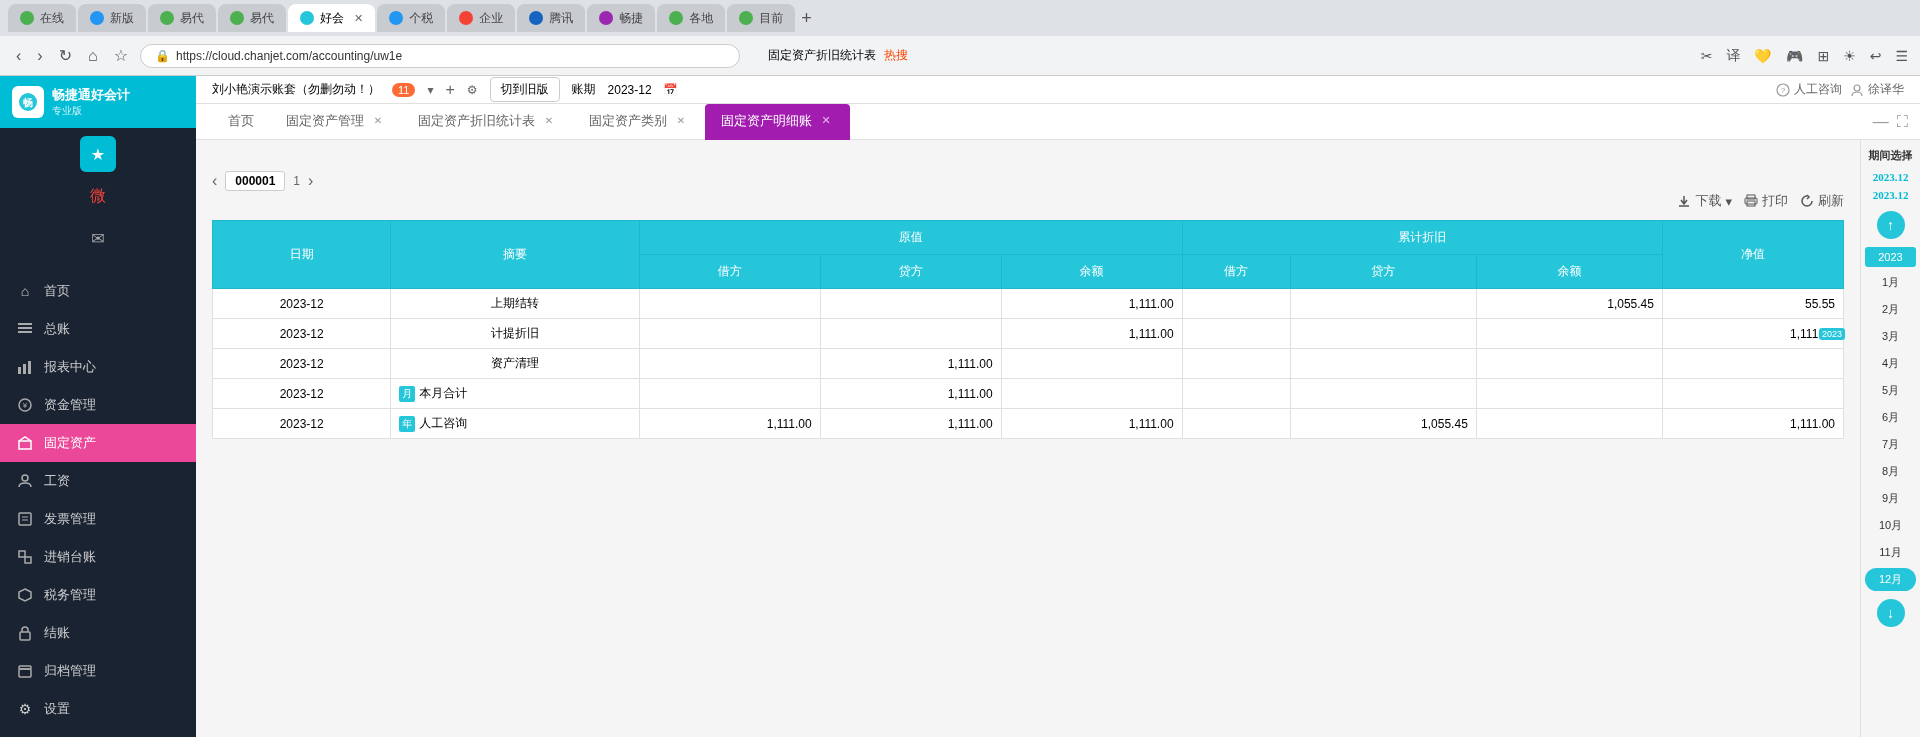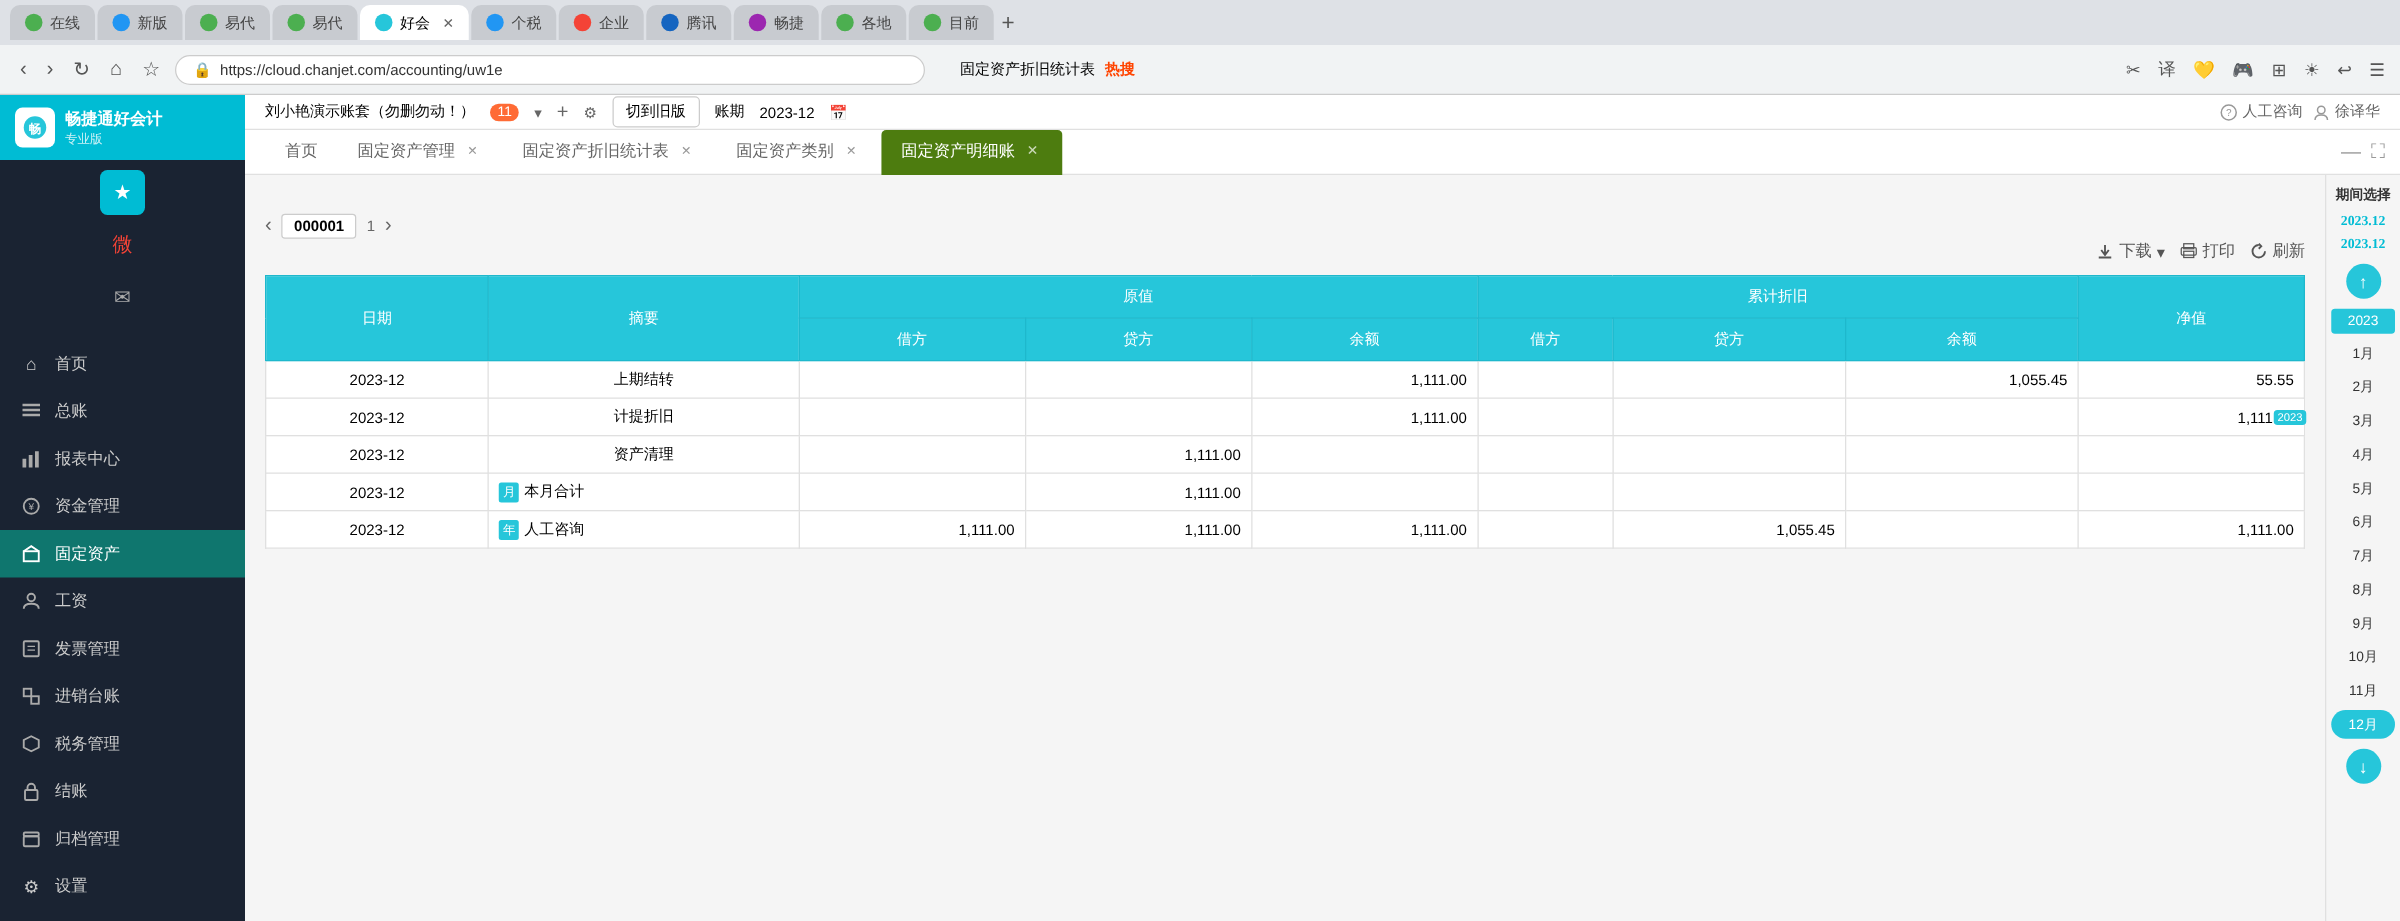--- a/index.html
+++ b/index.html
@@ -13,51 +13,51 @@
     .browser-tab.inactive { background: #c8cbd0; color: #444; }
     .tab-favicon { width: 14px; height: 14px; border-radius: 50%; display: inline-block; flex-shrink: 0; }
     .tab-close { margin-left: 4px; color: #666; font-size: 11px; }
     .tab-new { font-size: 18px; color: #555; margin-left: 4px; cursor: pointer; }
 
     .address-bar { display: flex; align-items: center; height: 40px; background: #f1f3f4; padding: 0 12px; gap: 8px; border-bottom: 1px solid #ccc; }
     .nav-btn { color: #555; font-size: 16px; cursor: pointer; padding: 4px; }
     .address-input { flex: 1; max-width: 600px; background: #fff; border: 1px solid #ccc; border-radius: 20px; padding: 4px 14px; font-size: 12px; color: #333; display: flex; align-items: center; gap: 6px; }
     .address-text { font-size: 12px; color: #333; }
     .search-area { display: flex; align-items: center; gap: 8px; margin-left: 20px; font-size: 12px; }
-    .hot-search { color: #ff4400; font-weight: bold; text-align: center; }
+    .hot-search { color: #ff4400; font-weight: normal; text-align: center; }
     .toolbar-icons { display: flex; align-items: center; gap: 14px; margin-left: auto; font-size: 14px; color: #555; }
 
     
     .app-layout { display: flex; height: calc(1920px * 737/1920); max-height: 661px; }
 
     
     .sidebar { width: 196px; background: #1a2332; color: #fff; display: flex; flex-direction: column; min-height: 0; flex-shrink: 0; }
     .sidebar-logo { background: #00bcd4; padding: 10px 12px; display: flex; align-items: center; gap: 8px; }
     .logo-icon { width: 32px; height: 32px; background: #fff; border-radius: 6px; display: flex; align-items: center; justify-content: center; color: #00bcd4; font-weight: bold; font-size: 14px; }
     .sidebar-quick-icon { width: 36px; height: 36px; border-radius: 6px; display: flex; align-items: center; justify-content: center; color: #aaa; cursor: pointer; font-size: 16px; }
     .sidebar-quick-icon.active { background: #00bcd4; color: #fff; }
 
     .sidebar-nav { flex: 1; overflow-y: auto; padding: 8px 0; }
     .nav-item { display: flex; align-items: center; padding: 10px 16px; color: #ccc; cursor: pointer; gap: 10px; font-size: 13px; }
-    .nav-item.active { background: #0f766e; color: #fff; }
+    .nav-item.active { background: #ec4899; color: #fff; }
     .nav-icon { width: 18px; height: 18px; display: flex; align-items: center; justify-content: center; font-size: 14px; flex-shrink: 0; }
 
     
     .main-content { flex: 1; display: flex; flex-direction: column; background: #f5f5f5; min-width: 0; }
 
     
     .top-bar { background: #fff; border-bottom: 1px solid #e0e0e0; padding: 6px 16px; display: flex; align-items: center; gap: 12px; height: 28px; }
     .account-badge { background: #ff6b35; color: #fff; border-radius: 10px; padding: 1px 6px; font-size: 11px; }
     .top-bar-actions { display: flex; align-items: center; gap: 8px; margin-left: auto; }
     .btn-switch { border: 1px solid #ccc; border-radius: 4px; padding: 3px 10px; font-size: 12px; cursor: pointer; background: #fff; }
 
     
     .page-tabs { display: flex; align-items: center; background: #fff; border-bottom: 1px solid #e0e0e0; padding: 0 0 0 16px; height: 36px; gap: 0; }
     .page-tab { padding: 8px 16px; font-size: 13px; color: #666; cursor: pointer; border-bottom: 2px solid transparent; display: flex; align-items: center; gap: 6px; white-space: nowrap; }
-    .page-tab.active { color: #fff; background: #4d7c0f; border-radius: 4px 4px 0 0; }
+    .page-tab.active { color: #fff; background: #a21caf; border-radius: 4px 4px 0 0; }
     .page-tab .tab-x { font-size: 11px; color: rgba(255,255,255,0.7); }
     .page-tab-close { width: 16px; height: 16px; display: flex; align-items: center; justify-content: center; border-radius: 50%; font-size: 10px; cursor: pointer; }
     .close-window-btn { margin-left: auto; display: flex; align-items: center; gap: 8px; padding: 0 12px; color: #999; font-size: 16px; cursor: pointer; }
 
     
     .content-area { flex: 1; display: flex; overflow: hidden; }
     .ledger-content { flex: 1; padding: 12px 16px; overflow-y: auto; }
 
     
     .nav-controls { display: flex; align-items: center; gap: 8px; margin-bottom: 10px; }

